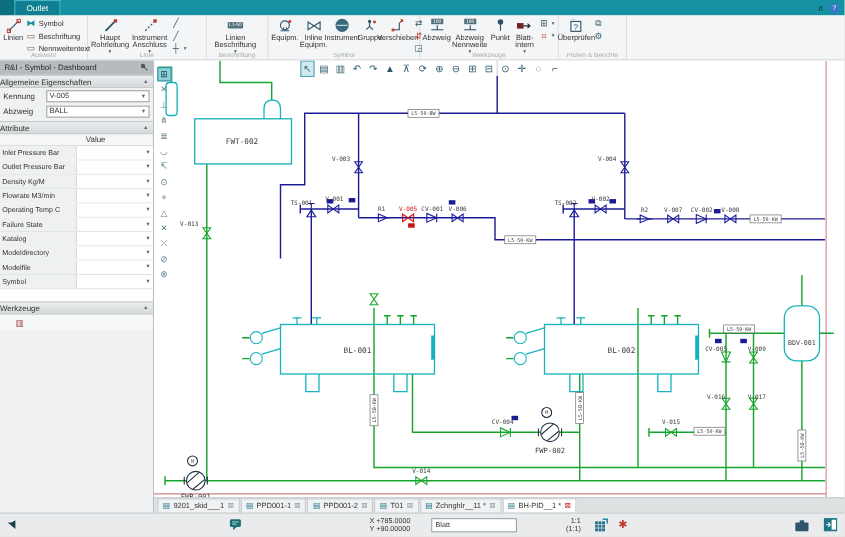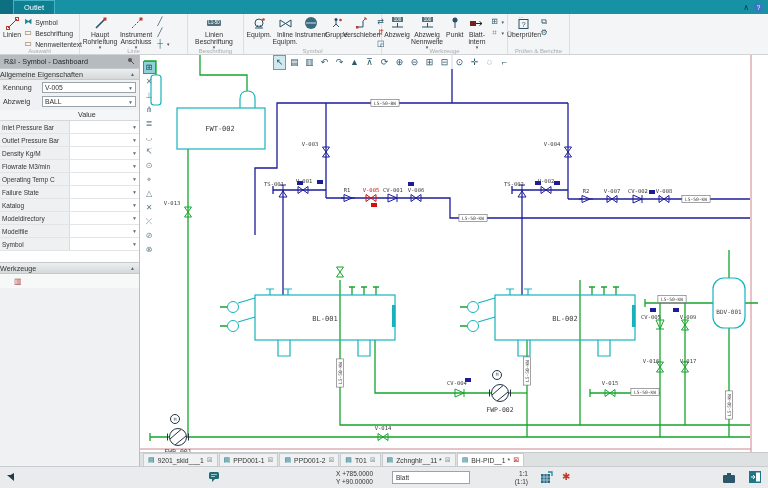--- a/index.html
+++ b/index.html
@@ -336,20 +336,24 @@
         <span>V-005</span>
         <span class="chev">▼</span>
       </div>
     </div>
     <div class="frow" style="padding-bottom:3px;">
       <span class="flabel">Abzweig</span>
       <div class="fctl">
         <span>BALL</span>
         <span class="chev">▼</span>
       </div>
+    </div>
+    <div class="sect">
+      <span>Attribute</span>
+      <span class="scar">▲</span>
     </div>
     <div class="vhead">
         <span>Value</span>
       </div>
     <div id="attrRows">
         <div class="arow">
           <span class="alabel">Inlet Pressure Bar</span>
           <div class="aval">
             <span class="chev">▼</span>
           </div>

